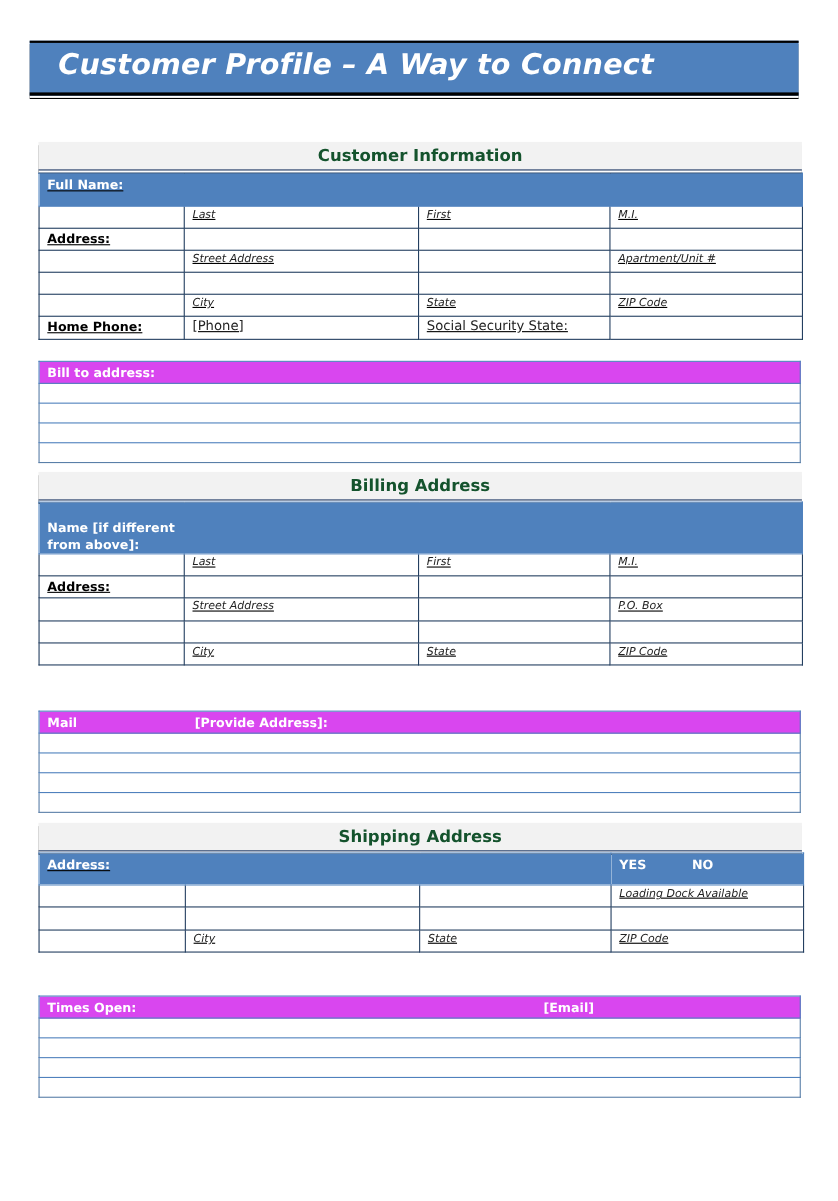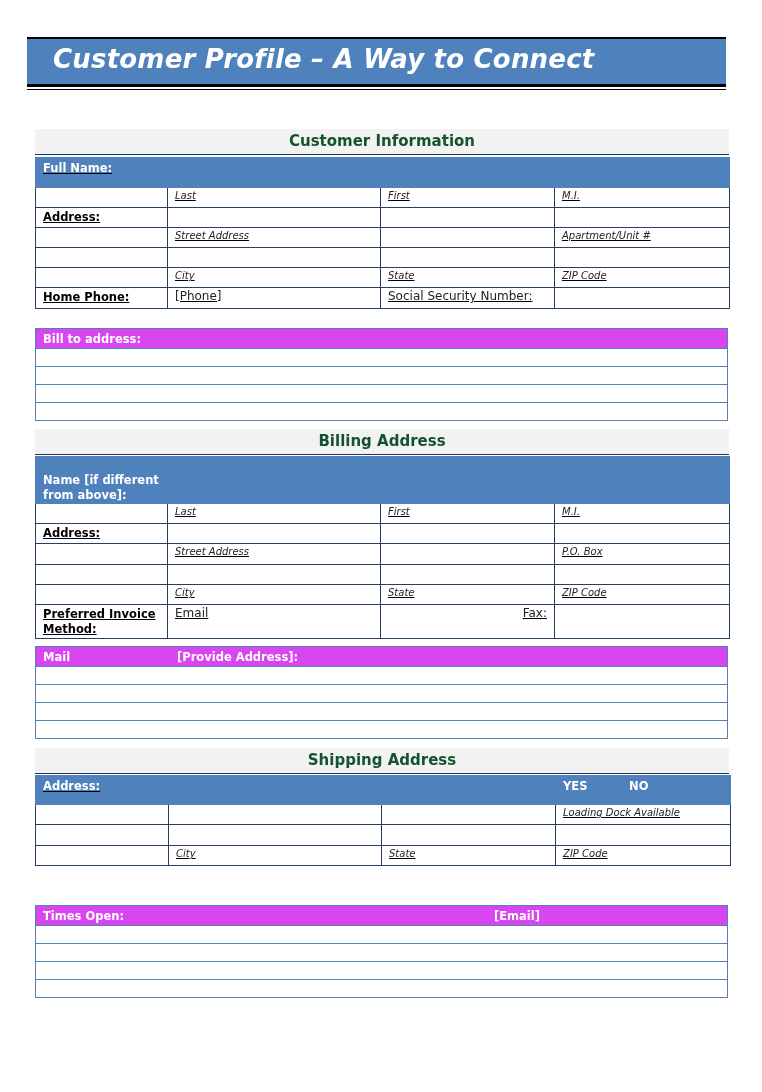--- a/index.html
+++ b/index.html
@@ -101,21 +101,21 @@
   </tr>
   <tr style="height:20px">
     <td></td>
     <td class="hint">City</td>
     <td class="hint">State</td>
     <td class="hint">ZIP Code</td>
   </tr>
   <tr style="height:21px">
     <td class="lbl">Home Phone:</td>
     <td class="val">[Phone]</td>
-    <td class="val">Social Security Number:</td>
+    <td class="val">Social Security State:</td>
     <td></td>
   </tr>
 </tbody>
   </table>
 
 <table class="lines" style="top:328px;">
   <tbody>
       <tr>
         <td class="hdr">Bill to address:</td>
       </tr>
@@ -174,26 +174,20 @@
     <td></td>
     <td></td>
     <td></td>
   </tr>
   <tr style="height:20px">
     <td></td>
     <td class="hint">City</td>
     <td class="hint">State</td>
     <td class="hint">ZIP Code</td>
   </tr>
-  <tr style="height:34px">
-    <td class="lbl wrap">Preferred Invoice Method:</td>
-    <td class="val">Email</td>
-    <td class="val right">Fax:</td>
-    <td></td>
-  </tr>
 </tbody>
   </table>
 
 <table class="lines" style="top:646px;">
   <tbody>
       <tr>
     <td class="hdr">
       <span class="sub" style="width:134px;">Mail</span><span class="sub">[Provide  Address]:</span>
     </td>
   </tr>

